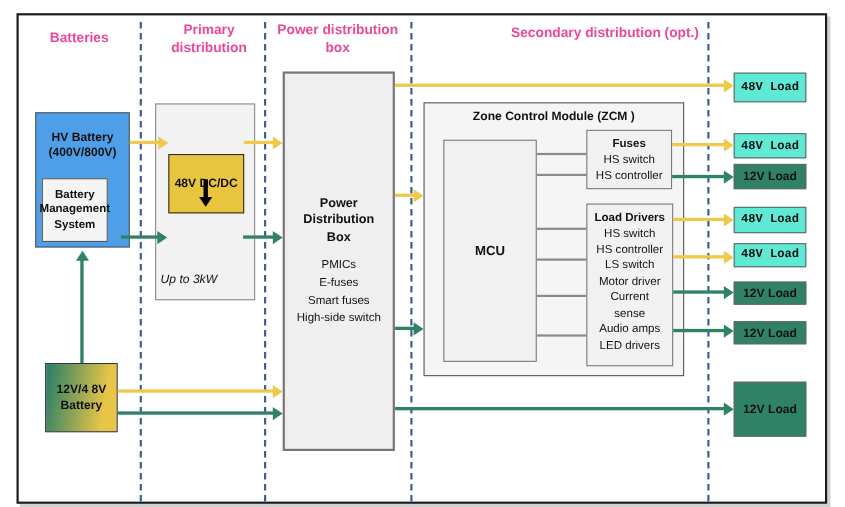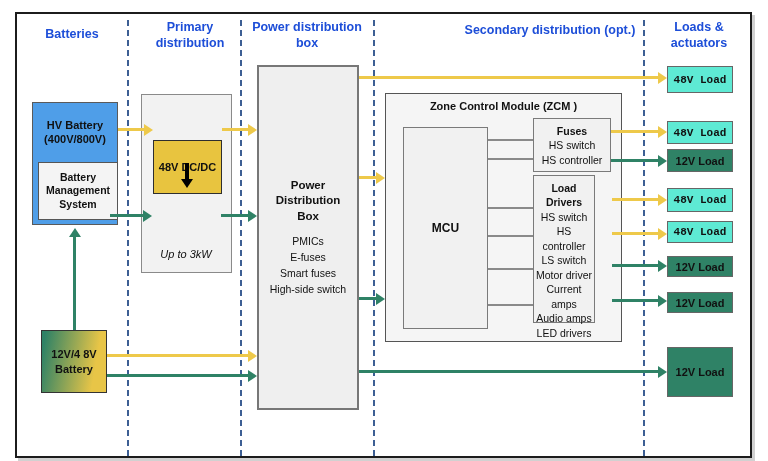--- a/index.html
+++ b/index.html
@@ -1,33 +1,33 @@
 <!DOCTYPE html>
 <html><head>
 <meta charset="utf-8">
 <style>
   html,body{margin:0;padding:0;background:#fff;}
   body{width:768px;height:461px;position:relative;font-family:"Liberation Sans",sans-serif;color:#111;}
   #canvas{position:absolute;left:0;top:0;width:768px;height:461px;}
   .frame{position:absolute;left:15px;top:12px;width:737px;height:446px;box-sizing:border-box;
          border:2.5px solid #1c1c1c;background:#fff;box-shadow:3px 3px 0 rgba(0,0,0,.18);}
   .vsep{position:absolute;top:20px;height:436px;width:0;border-left:2px dashed #3d5f94;}
-  .colhead{position:absolute;text-align:center;font-size:12.5px;font-weight:600;line-height:1.25;color:#1d4ed8;}
+  .colhead{position:absolute;text-align:center;font-size:12.5px;font-weight:600;line-height:1.25;color:#ec4899;}
   .box{position:absolute;box-sizing:border-box;display:flex;flex-direction:column;align-items:center;justify-content:center;text-align:center;}
   
   .hv{background:#4f9ee8;border:1.5px solid #5a5a5a;justify-content:flex-start;}
   .hv .lbl{margin-top:15px;font-size:11px;font-weight:bold;line-height:1.3;}
   .bms{background:#f4f4f4;border:1.5px solid #555;font-size:10.5px;font-weight:bold;line-height:1.3;}
   .lvbat{background:linear-gradient(100deg,#2f8266 5%,#e8c547 80%);border:1.5px solid #333;
          font-size:11px;font-weight:bold;line-height:1.35;}
   
   .pcontainer{background:#f2f2f2;border:1.5px solid #8a8a8a;}
   .dcdc48{background:#e8c43f;border:1.5px solid #2e2e2e;font-size:11px;font-weight:bold;margin-top:32px;}
   .dcdc12{background:#2f8266;border:1.5px solid #2e2e2e;font-size:11px;font-weight:bold;}
-  .note{position:absolute;font-size:11px;font-style:italic;text-align:center;}
+  .note{position:absolute;font-size:11px;font-style:italic;text-align:left;}
   
   .pdb{background:#efefef;border:2px solid #777;font-size:10.5px;line-height:1.5;}
   .pdb .title{font-size:11.5px;font-weight:bold;line-height:1.35;width:80px;margin-bottom:10px;}
   
   .zcm{background:#f5f5f5;border:1.5px solid #555;}
   .zcmtitle{position:absolute;width:100%;top:6px;text-align:center;font-size:11px;font-weight:bold;}
   .inner{background:#f1f1f1;border:1.5px solid #7a7a7a;text-align:center;}
   .mcu{font-size:12px;font-weight:bold;}
   .modbox{font-size:10.5px;line-height:1.38;justify-content:flex-start;padding-top:5px;}
   .modbox .mtitle{font-weight:bold;}
@@ -58,29 +58,28 @@
 
   <div class="vsep" style="left:127px"></div>
   <div class="vsep" style="left:240px"></div>
   <div class="vsep" style="left:373px"></div>
   <div class="vsep" style="left:643px"></div>
 
   <div class="colhead" style="left:28px;top:27px;width:88px">Batteries</div>
   <div class="colhead" style="left:148px;top:20px;width:84px">Primary distribution</div>
   <div class="colhead" style="left:252px;top:20px;width:110px">Power distribution box</div>
   <div class="colhead" style="left:435px;top:23px;width:230px">Secondary distribution (opt.)</div>
-  <div class="colhead" style="left:655px;top:20px;width:88px">Loads &amp; actuators</div>
 
   <div class="box hv" style="left:32px;top:102px;width:86px;height:123px">
     <div class="lbl">
       <div>HV Battery</div>
       <div>(400V/800V)</div>
     </div>
   </div>
-  <div class="box bms" style="left:38px;top:162px;width:80px;height:58px">Battery Management System</div>
+  <div class="box bms" style="left:38px;top:162px;width:60px;height:58px">Battery Management System</div>
   <div class="box lvbat" style="left:41px;top:330px;width:66px;height:63px">
     <div>12V/4 8V</div>
     <div>Battery</div>
   </div>
 
   <div class="box pcontainer" style="left:141px;top:94px;width:91px;height:179px"></div>
   <div class="box dcdc48" style="left:153px;top:108px;width:69px;height:54px">48V DC/DC</div>
   <div class="note" style="left:146px;top:248px;width:80px">Up to 3kW</div>
 
   <div class="box pdb" style="left:257px;top:65px;width:102px;height:345px">
@@ -95,27 +94,27 @@
     <div class="zcmtitle">Zone Control Module (ZCM )</div>
   </div>
   <div class="box inner mcu" style="left:403px;top:127px;width:85px;height:202px">MCU</div>
 
   <div class="box inner modbox" style="left:533px;top:118px;width:78px;height:54px">
     <div class="mtitle">Fuses</div>
     <div>HS switch</div>
     <div>HS controller</div>
   </div>
 
-  <div class="box inner modbox" style="left:533px;top:175px;width:62px;height:148px">
+  <div class="box inner modbox" style="left:533px;top:185px;width:79px;height:148px">
     <div class="mtitle">Load Drivers</div>
     <div>HS switch</div>
     <div>HS controller</div>
     <div>LS switch</div>
     <div>Motor driver</div>
-    <div class="wrapnarrow">Current amps</div>
+    <div class="wrapnarrow">Current sense</div>
     <div>Audio amps</div>
     <div>LED drivers</div>
   </div>
 
   <div class="conn" style="left:488px;top:139px;width:45px"></div>
   <div class="conn" style="left:488px;top:158px;width:45px"></div>
   <div class="conn" style="left:488px;top:207px;width:45px"></div>
   <div class="conn" style="left:488px;top:235px;width:45px"></div>
   <div class="conn" style="left:488px;top:268px;width:45px"></div>
   <div class="conn" style="left:488px;top:304px;width:45px"></div>

